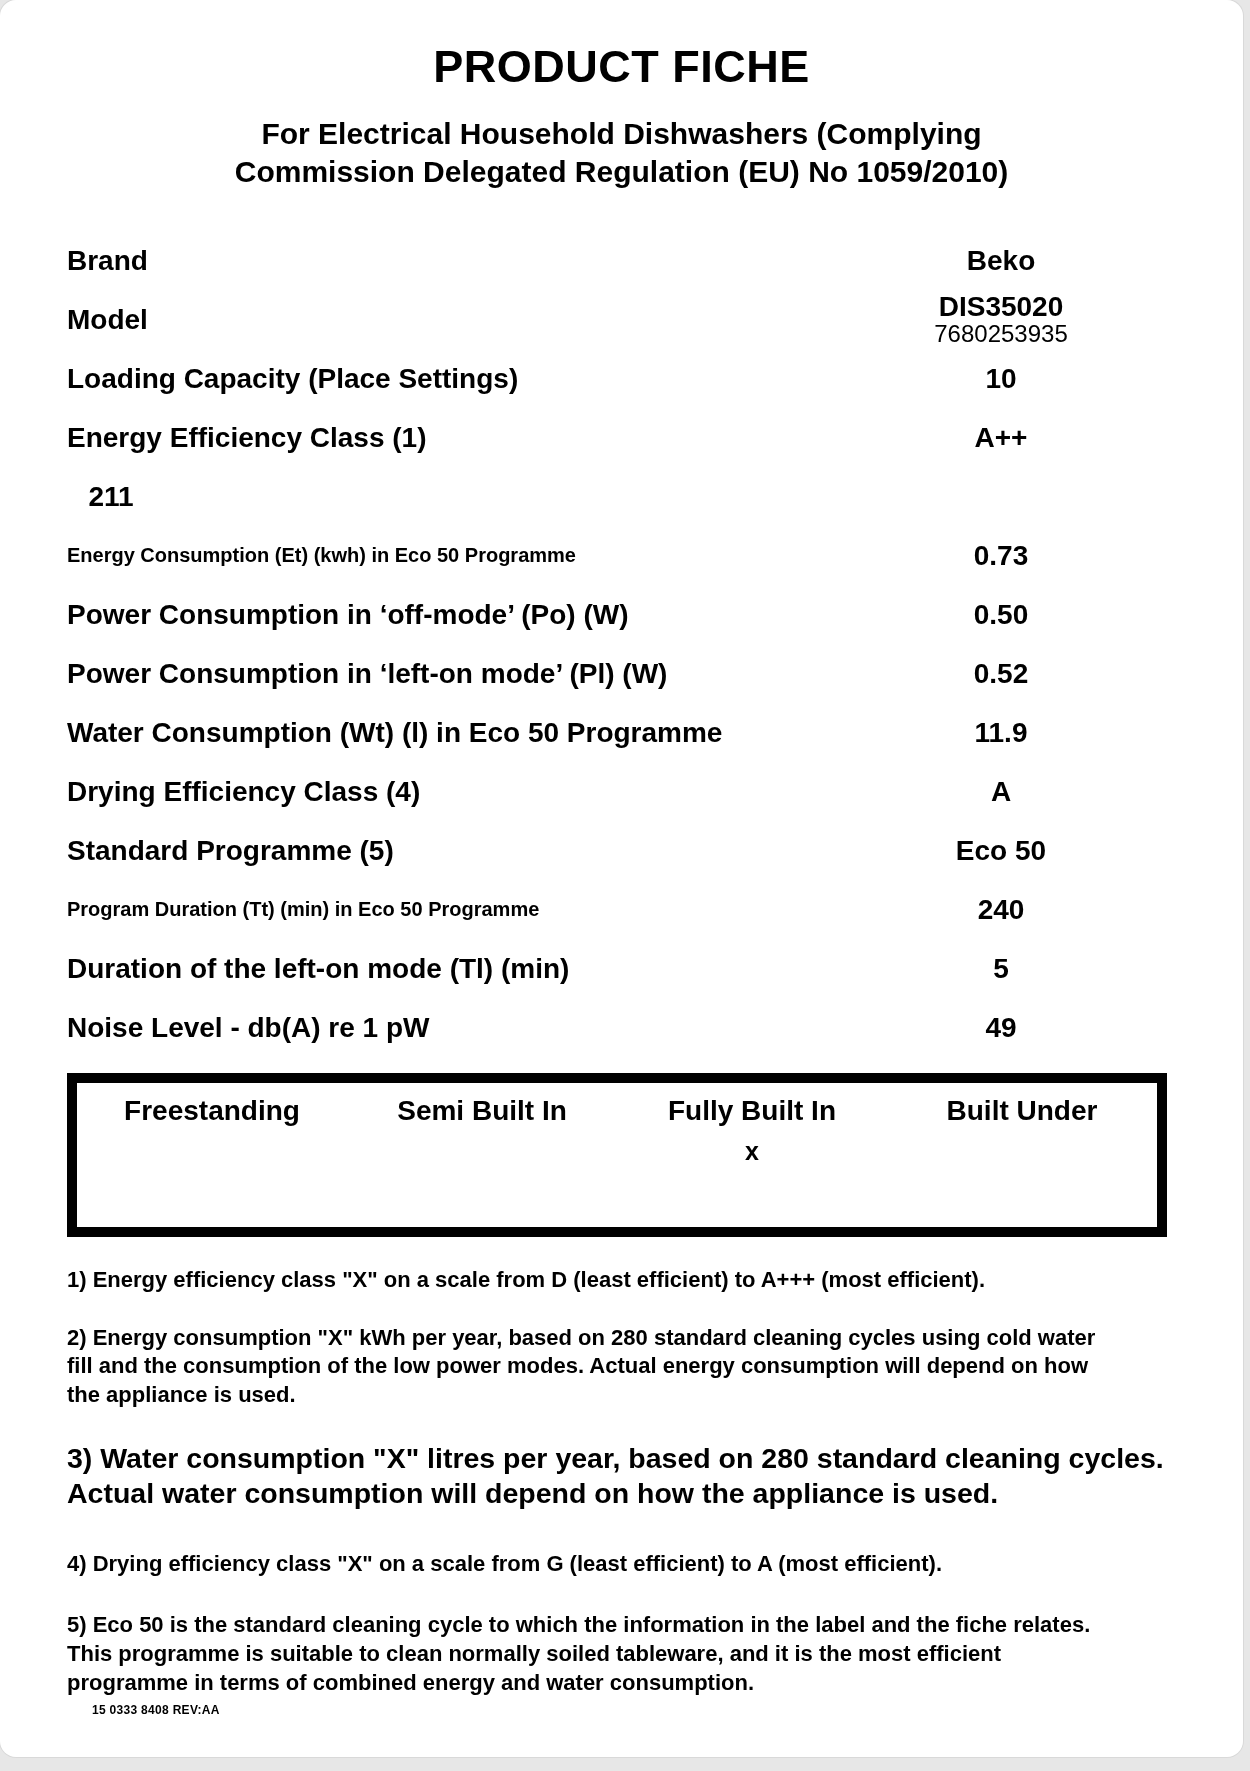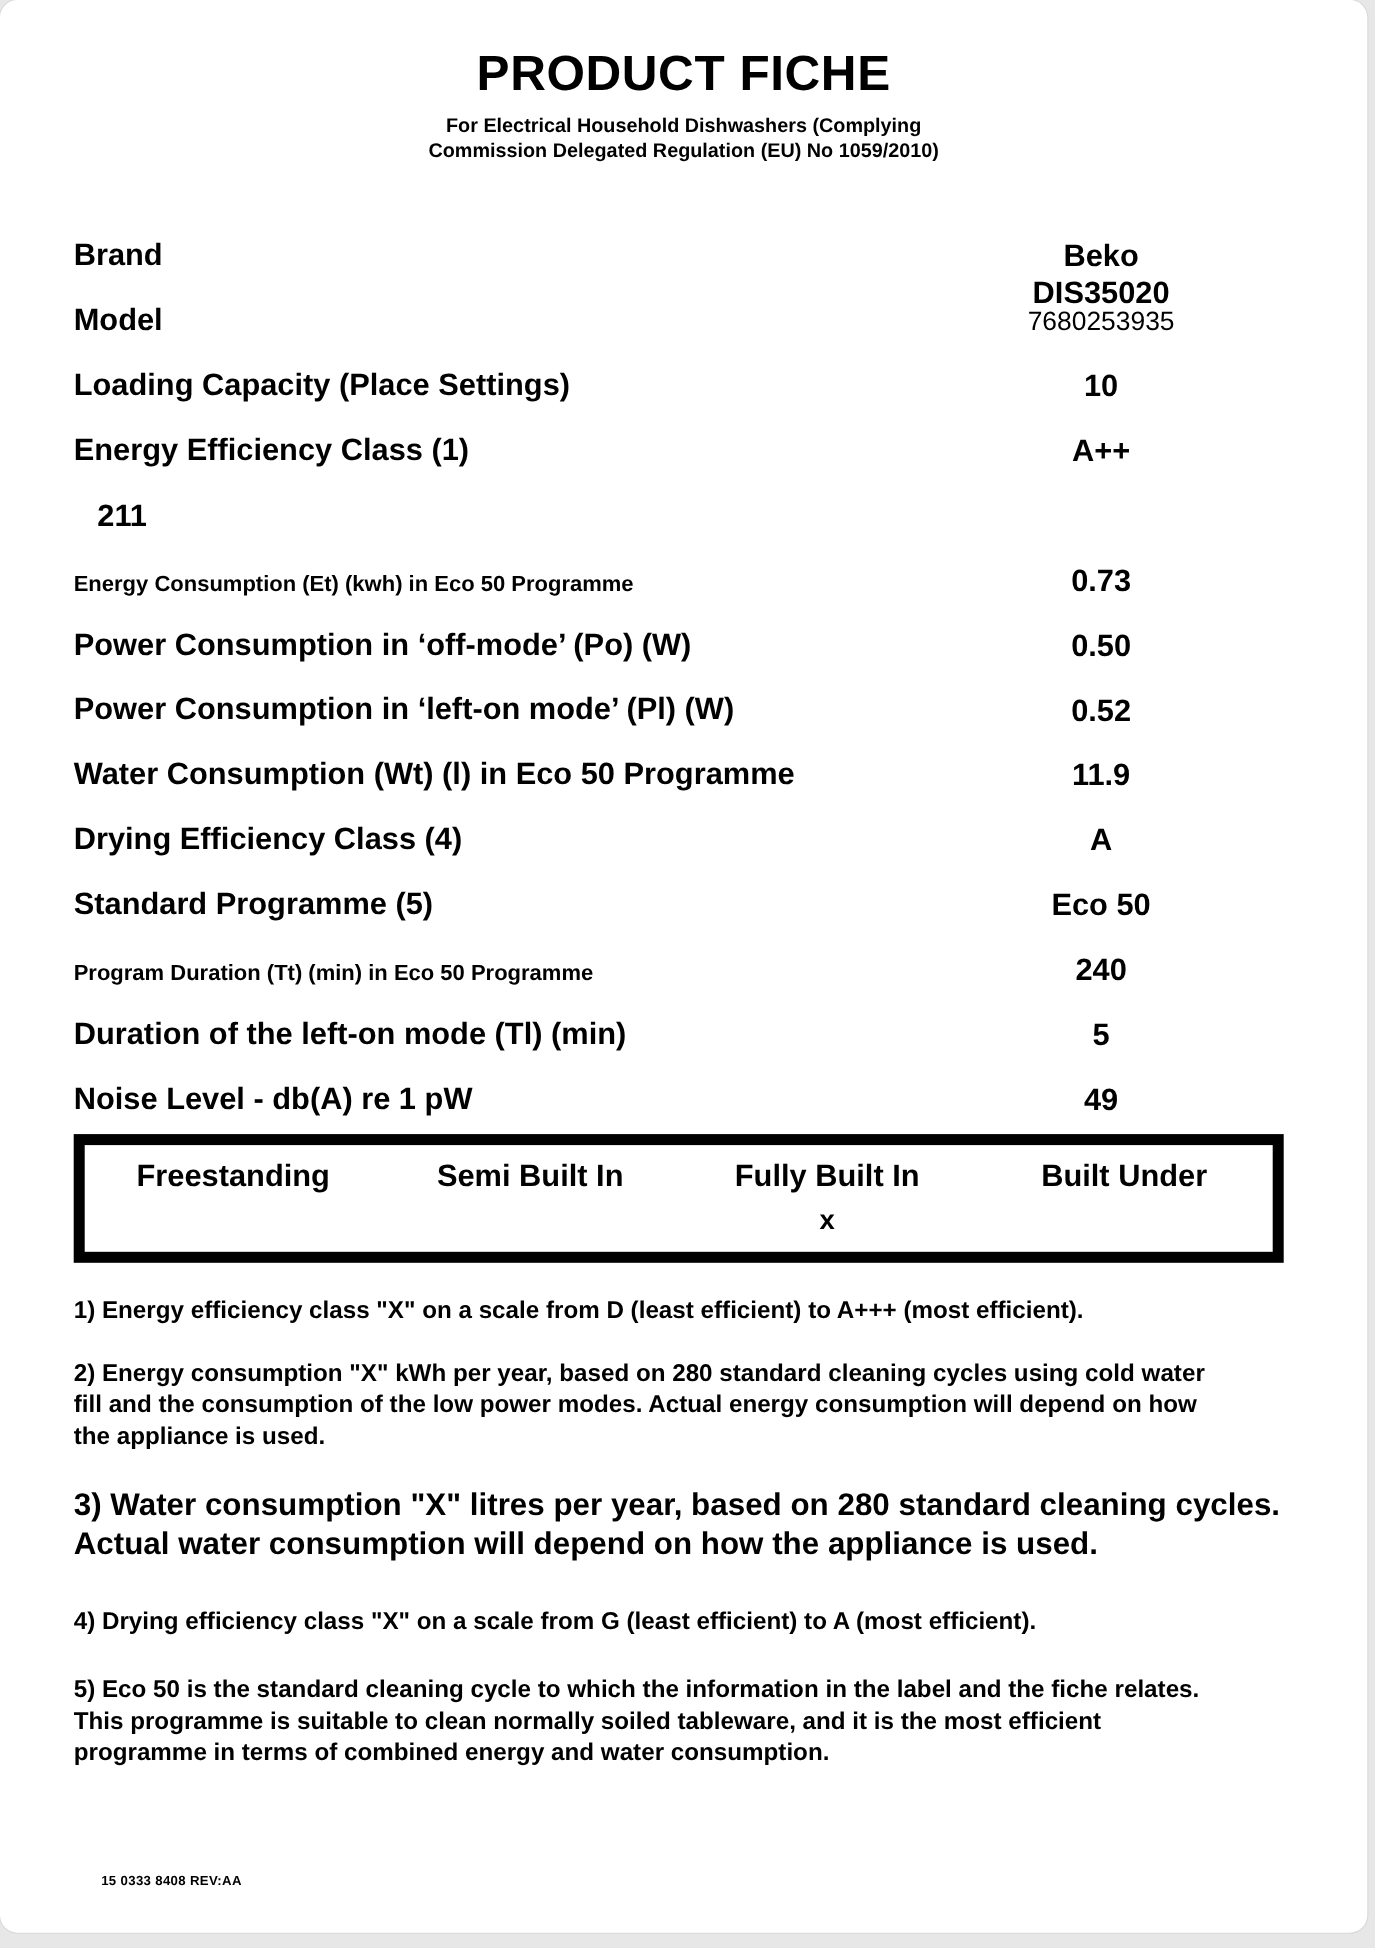--- a/index.html
+++ b/index.html
@@ -30,30 +30,30 @@
   }
   
   .doc-header { text-align: center; padding-top: 44px; }
   .doc-title {
     font-size: 45px;
     font-weight: bold;
     letter-spacing: 0.5px;
     line-height: 1.0;
   }
   .doc-subtitle {
-    margin-top: 14px;
-    font-size: 18px;
+    margin-top: 26px;
+    font-size: 30px;
     font-weight: bold;
     line-height: 1.27;
   }
   
   .spec-table { margin-top: 40px; }
   .spec-row {
     display: flex;
-    align-items: flex-end;
+    align-items: center;
     height: 59px;
   }
   .spec-label {
     flex: 1;
     padding-left: 67px;
     font-size: 28px;
     font-weight: bold;
     white-space: nowrap;
   }
   .spec-row.small .spec-label { font-size: 20px; }
@@ -69,21 +69,21 @@
     font-size: 24px;
     font-weight: normal;
     line-height: 1.1;
   }
   
   .install-box {
     margin: 16px 0 0 67px;
     width: 1100px;
     box-sizing: border-box;
     border: 10px solid #000;
-    height: 117px;
+    height: 164px;
   }
   .install-headers, .install-marks {
     display: flex;
   }
   .install-headers { padding-top: 12px; }
   .install-cell {
     width: 25%;
     text-align: center;
     font-size: 28px;
     font-weight: bold;

